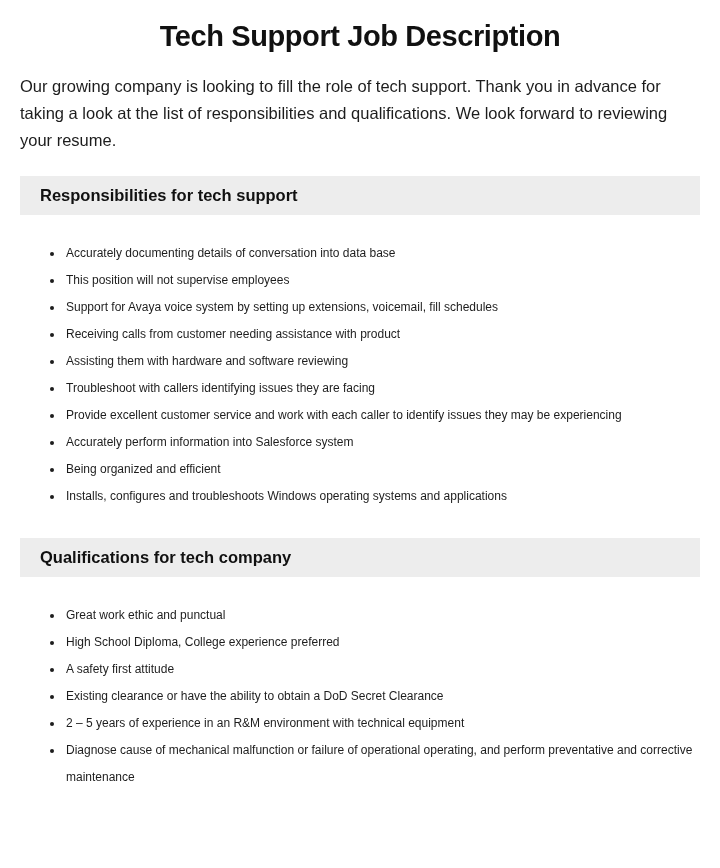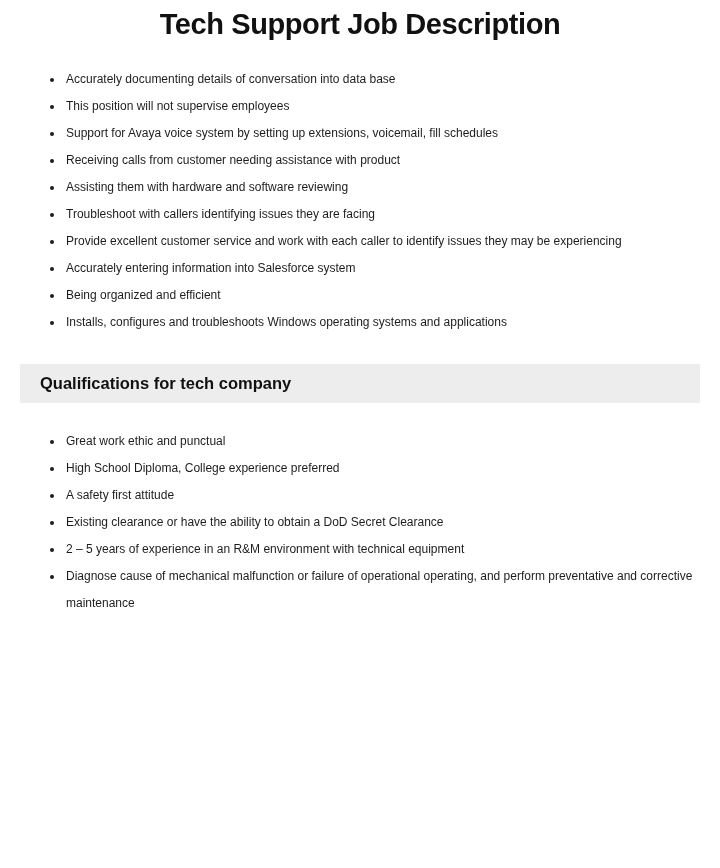--- a/index.html
+++ b/index.html
@@ -14,21 +14,21 @@
     background: var(--page-bg);
   }
   body {
     width: 720px;
     font-family: "Liberation Sans", sans-serif;
     color: var(--text-color);
   }
   .page {
     width: 720px;
     min-height: 868px;
-    padding: 4px 20px 24px 20px;
+    padding: 16px 20px 24px 20px;
   }
   .page-title {
     font-size: 29px;
     font-weight: bold;
     text-align: center;
     letter-spacing: -0.4px;
     margin: 4px 0 20px 0;
     color: #111111;
   }
   .intro {
@@ -58,31 +58,35 @@
     padding-left: 2px;
   }
 </style>
 </head>
 <body>
 
 <div class="page">
 
   <h1 class="page-title">Tech Support Job Description</h1>
 
+  <p class="intro">Our growing company is looking to fill the role of tech support. Thank you in advance for taking a look at the list of responsibilities and qualifications. We look forward to reviewing your resume.</p>
 
+  <div class="section-bar">
+    <span class="section-heading">Responsibilities for tech support</span>
+  </div>
 
   <ul class="bullet-list">
     <li>Accurately documenting details of conversation into data base</li>
     <li>This position will not supervise employees</li>
     <li>Support for Avaya voice system by setting up extensions, voicemail, fill schedules</li>
     <li>Receiving calls from customer needing assistance with product</li>
     <li>Assisting them with hardware and software reviewing</li>
     <li>Troubleshoot with callers identifying issues they are facing</li>
     <li>Provide excellent customer service and work with each caller to identify issues they may be experiencing</li>
-    <li>Accurately entering information into Salesforce system</li>
+    <li>Accurately perform information into Salesforce system</li>
     <li>Being organized and efficient</li>
     <li>Installs, configures and troubleshoots Windows operating systems and applications</li>
   </ul>
 
   <div class="section-bar">
     <span class="section-heading">Qualifications for tech company</span>
   </div>
 
   <ul class="bullet-list">
     <li>Great work ethic and punctual</li>

